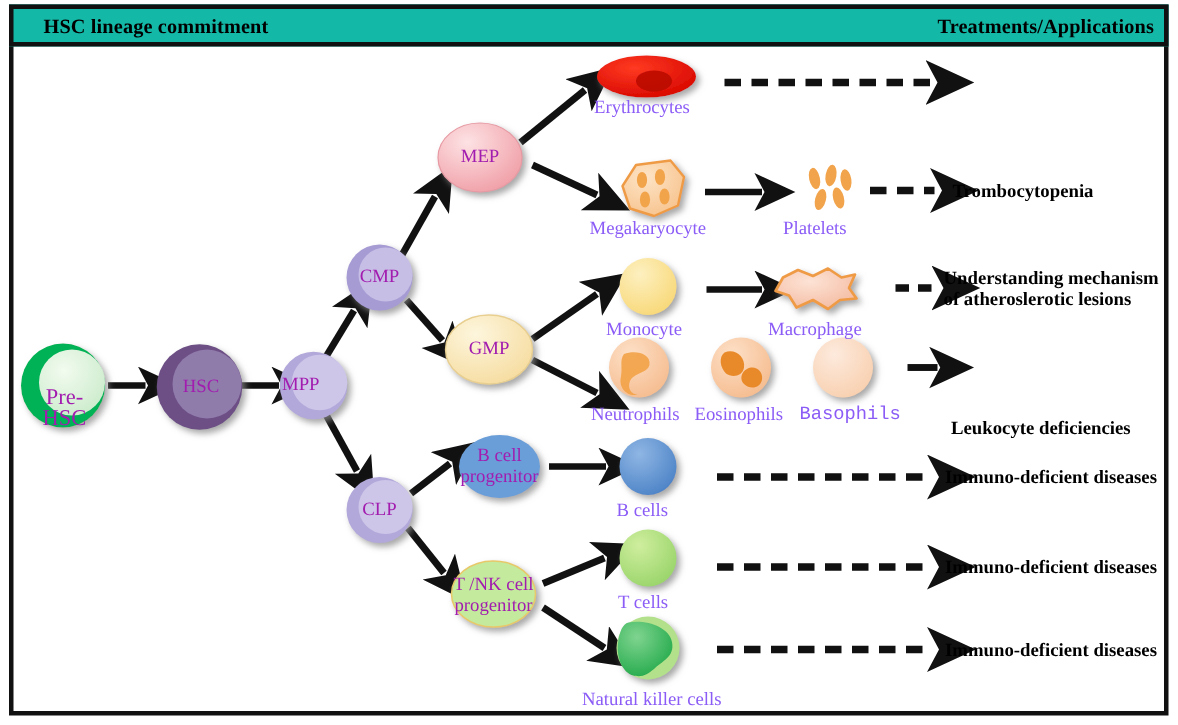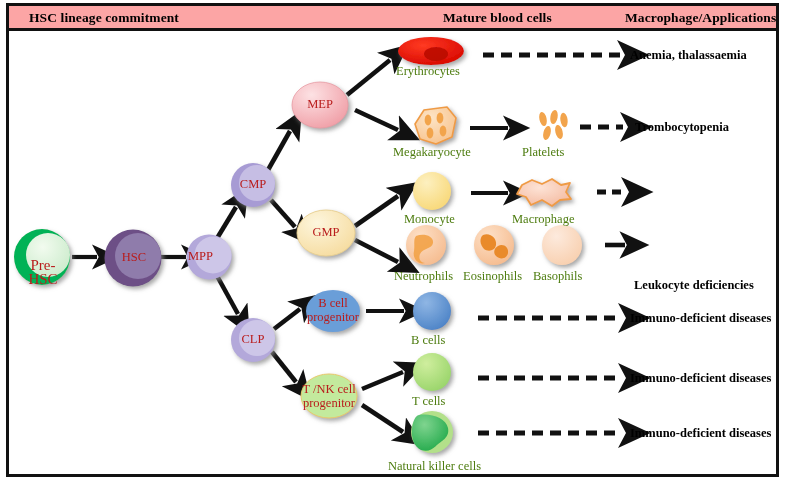--- a/index.html
+++ b/index.html
@@ -4,40 +4,39 @@
 <style>
   html,body{margin:0;padding:0;background:#fff;}
   body{font-family:"Liberation Serif",serif;}
   #page{position:relative;width:785px;height:483px;background:#ffffff;overflow:hidden;}
 
   
   #frame{position:absolute;left:6px;top:3px;width:773px;height:474px;
          border:3px solid #111;box-sizing:border-box;}
   
   #header-bar{position:absolute;left:6px;top:3px;width:773px;height:28px;
-              border:3px solid #111;box-sizing:border-box;background:#fca5a5;}
+              border:3px solid #111;box-sizing:border-box;background:#14b8a6;}
   .hdr{position:absolute;top:4px;font-weight:bold;font-size:13.5px;color:#000;
        white-space:nowrap;letter-spacing:.1px;}
-  .lbl{position:absolute;white-space:nowrap;font-size:12.5px;color:#b91c1c;text-align:center;}
-  .cellname{position:absolute;white-space:nowrap;font-size:12.5px;color:#4d7c0f;}
+  .lbl{position:absolute;white-space:nowrap;font-size:12.5px;color:#a21caf;text-align:center;}
+  .cellname{position:absolute;white-space:nowrap;font-size:12.5px;color:#8b5cf6;}
   .treat{position:absolute;white-space:nowrap;font-weight:bold;font-size:12.5px;color:#000;line-height:14px;}
 
   svg.ov{position:absolute;left:0;top:0;width:785px;height:483px;overflow:visible;}
 </style>
 </head>
 <body>
 
 <div id="page">
 
   <div id="frame"></div>
 
   <div id="header-bar">
     <div class="hdr" style="left:20px;">HSC lineage commitment</div>
-    <div class="hdr" style="left:434px;">Mature blood cells</div>
-    <div class="hdr" style="left:616px;">Macrophage/Applications</div>
+    <div class="hdr" style="left:616px;">Treatments/Applications</div>
   </div>
 
   <svg class="ov" viewBox="0 0 785 483">
     <defs>
       <marker id="ah" markerWidth="7" markerHeight="7" refX="1.2" refY="3" orient="auto">
         <path d="M0,0 L6.5,3 L0,6 L1.6,3 Z" fill="#111"></path>
       </marker>
       <marker id="ahd" markerWidth="7" markerHeight="7" refX="0.6" refY="3" orient="auto">
         <path d="M0,0 L6.5,3 L0,6 L1.6,3 Z" fill="#111"></path>
       </marker>
@@ -308,25 +307,27 @@
     <span>T /NK cell</span><br><span>progenitor</span>
   </div>
 
   <div class="cellname" style="left:396px;top:64px;">Erythrocytes</div>
   <div class="cellname" style="left:393px;top:145px;">Megakaryocyte</div>
   <div class="cellname" style="left:522px;top:145px;">Platelets</div>
   <div class="cellname" style="left:404px;top:212px;">Monocyte</div>
   <div class="cellname" style="left:512px;top:212px;">Macrophage</div>
   <div class="cellname" style="left:394px;top:269px;">Neutrophils</div>
   <div class="cellname" style="left:463px;top:269px;">Eosinophils</div>
-  <div class="cellname" style="left:533px;top:269px;">Basophils</div>
+  <div class="cellname" style="left:533px;top:269px;font-family:Liberation Mono, monospace;">Basophils</div>
   <div class="cellname" style="left:411px;top:333px;">B cells</div>
   <div class="cellname" style="left:412px;top:394px;">T cells</div>
   <div class="cellname" style="left:388px;top:459px;">Natural killer cells</div>
 
-  <div class="treat" style="left:630px;top:48px;">Anemia, thalassaemia</div>
   <div class="treat" style="left:635px;top:120px;">Trombocytopenia</div>
+  <div class="treat" style="left:629px;top:178px;">
+    <span>Understanding mechanism</span><br><span>of atheroslerotic lesions</span>
+  </div>
   <div class="treat" style="left:634px;top:238px;margin-top:40px;">Leukocyte deficiencies</div>
   <div class="treat" style="left:630px;top:311px;">Immuno-deficient diseases</div>
   <div class="treat" style="left:630px;top:371px;">Immuno-deficient diseases</div>
   <div class="treat" style="left:630px;top:426px;">Immuno-deficient diseases</div>
 
 </div>
 
 </body></html>

